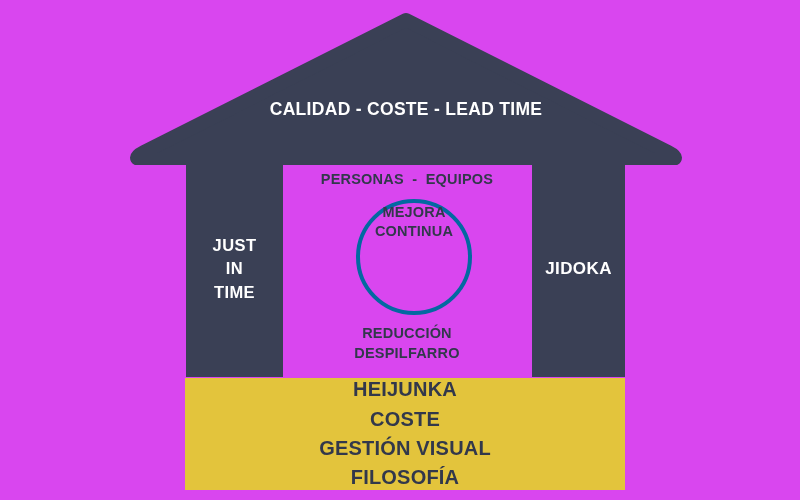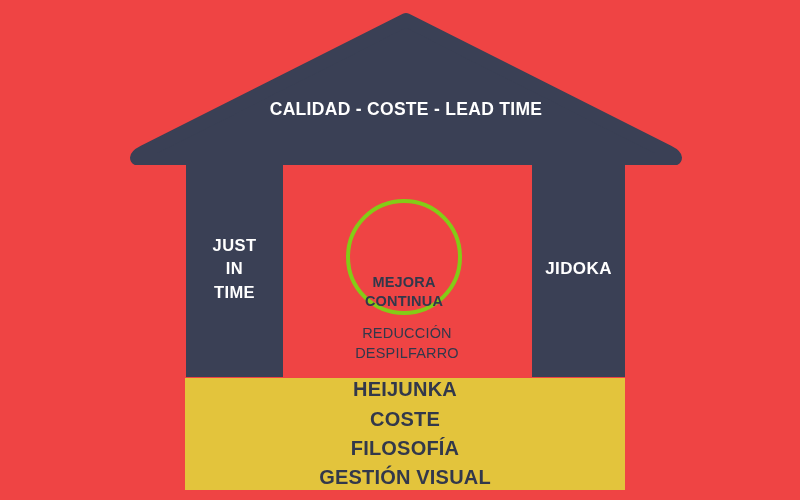--- a/index.html
+++ b/index.html
@@ -10,21 +10,21 @@
   body {
     width: 800px;
     height: 500px;
     font-family: "Liberation Sans", sans-serif;
     overflow: hidden;
   }
   #house-diagram {
     position: relative;
     width: 800px;
     height: 500px;
-    background: #ef4444;
+    background: #d946ef;
   }
 
   
   .roof-wrap {
     position: absolute;
     left: 130px;
     top: 10px;
     width: 552px;
     height: 155px;
   }
@@ -94,50 +94,50 @@
     width: 238px;
     text-align: center;
     color: #32384b;
     font-size: 14.5px;
     font-weight: bold;
     letter-spacing: 0.2px;
     white-space: pre;
   }
   .circle {
     position: absolute;
-    left: 58px;
+    left: 68px;
     top: 38px;
     width: 108px;
     height: 108px;
-    border: 4px solid #84cc16;
+    border: 4px solid #0369a1;
     border-radius: 50%;
     box-sizing: content-box;
     display: flex;
-    align-items: flex-end;
+    align-items: flex-start;
     justify-content: center;
     background: transparent;
   }
   .circle-text {
     color: #32384b;
     font-size: 14.5px;
     font-weight: bold;
     line-height: 1.32;
     text-align: center;
     white-space: pre-line;
     letter-spacing: 0.2px;
   }
   .center-bottom-label {
     position: absolute;
     left: 0;
     top: 163px;
     width: 238px;
     text-align: center;
     color: #32384b;
     font-size: 14.5px;
-    font-weight: normal;
+    font-weight: bold;
     line-height: 1.35;
     white-space: pre-line;
     letter-spacing: 0.2px;
   }
 
   
   .foundation {
     position: absolute;
     left: 185px;
     top: 378px;
@@ -175,28 +175,29 @@
     <span class="pillar-text">JIDOKA</span>
   </div>
 
   <div class="pillar pillar-left">
     <span class="pillar-text">JUST
 IN
 TIME</span>
   </div>
 
   <div class="center-col">
+    <div class="center-top-label">PERSONAS  -  EQUIPOS</div>
     <div class="circle">
       <span class="circle-text">MEJORA
 CONTINUA</span>
     </div>
     <div class="center-bottom-label">REDUCCIÓN
 DESPILFARRO</div>
   </div>
 
   <div class="foundation">
     <div class="foundation-item">HEIJUNKA</div>
     <div class="foundation-item">COSTE</div>
+    <div class="foundation-item">GESTIÓN VISUAL</div>
     <div class="foundation-item">FILOSOFÍA</div>
-    <div class="foundation-item">GESTIÓN VISUAL</div>
   </div>
 
 </div>
 
 </body></html>

